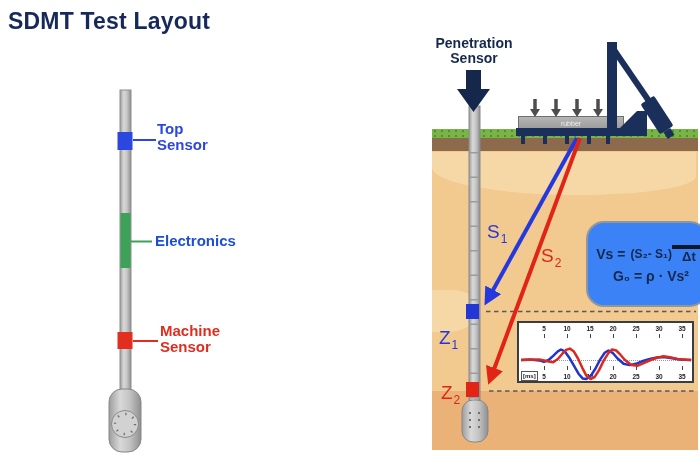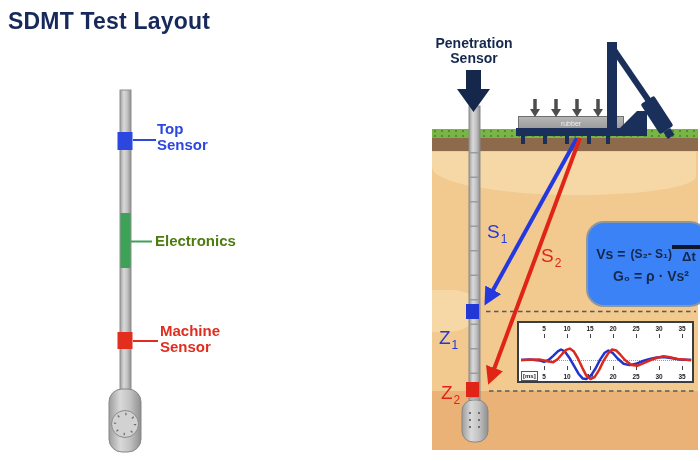--- a/index.html
+++ b/index.html
@@ -3,21 +3,21 @@
 <meta charset="utf-8">
 <style>
   html,body{margin:0;padding:0;background:#fff;}
   #app{position:relative;width:700px;height:461px;background:#fff;overflow:hidden;
        font-family:"Liberation Sans","DejaVu Sans",sans-serif;}
   .abs{position:absolute;}
   
   #page-title{left:8px;top:8px;font-size:23px;font-weight:bold;color:#16295a;letter-spacing:.2px;}
   .probe-label{font-weight:bold;font-size:15px;line-height:16px;}
   #lbl-top{left:157px;top:121px;color:#2b47e0;}
-  #lbl-elec{left:155px;top:233px;color:#4d7c0f;}
+  #lbl-elec{left:155px;top:233px;color:#1d4ed8;}
   #lbl-bot{left:160px;top:323px;color:#e02d1f;}
   
   .soil{left:432px;width:266px;}
   #grass{top:129px;height:9px;background:#79b546;
          background-image:radial-gradient(circle at 3px 2px,#4f8f2e 1.2px,transparent 1.4px);
          background-size:7px 5px;}
   #topsoil{top:138px;height:13px;background:#8d6a4b;border-bottom:2px solid #7a5a3e;}
   #soil-main{top:151px;height:299px;background:#f2c98f;}
   #soil-light{left:432px;top:152px;width:264px;height:43px;background:#f6d8a7;
               border-radius:0 0 48% 60% / 0 0 20px 30px;}

